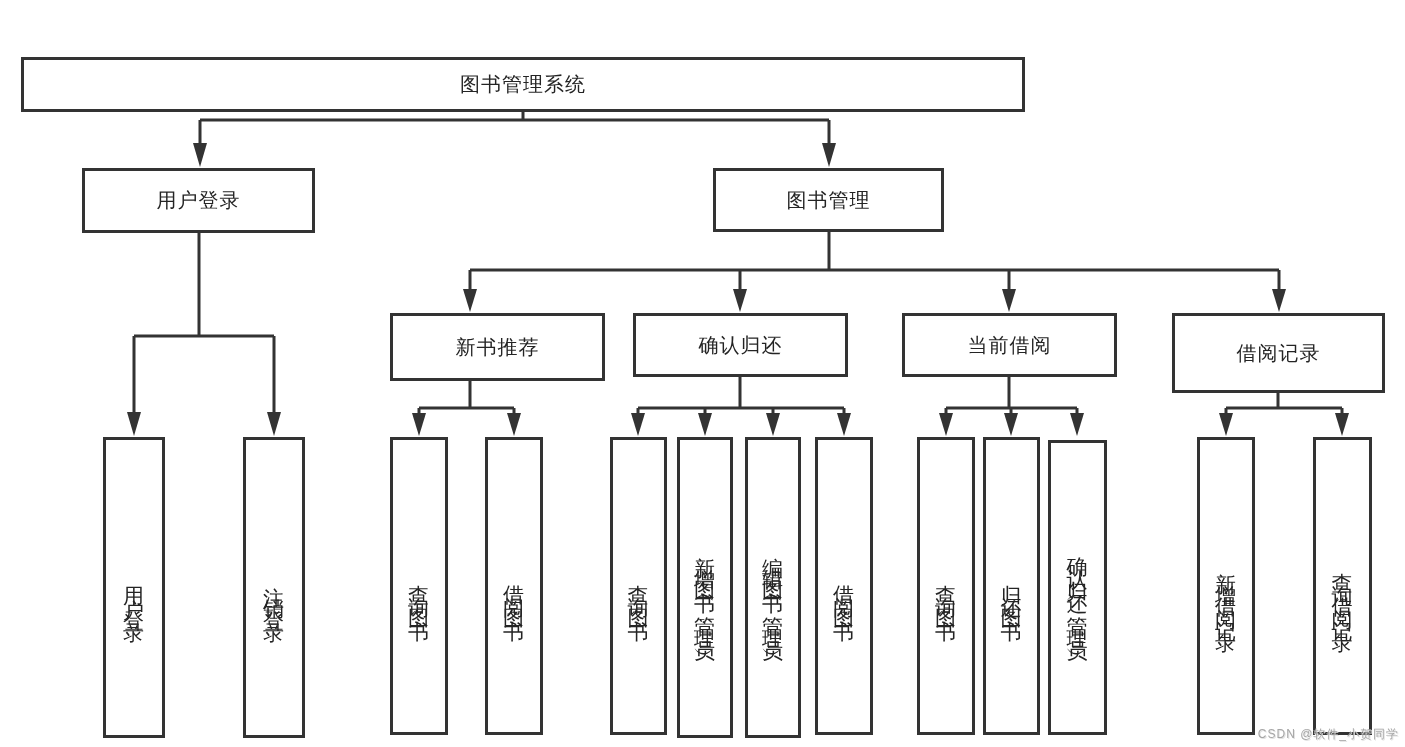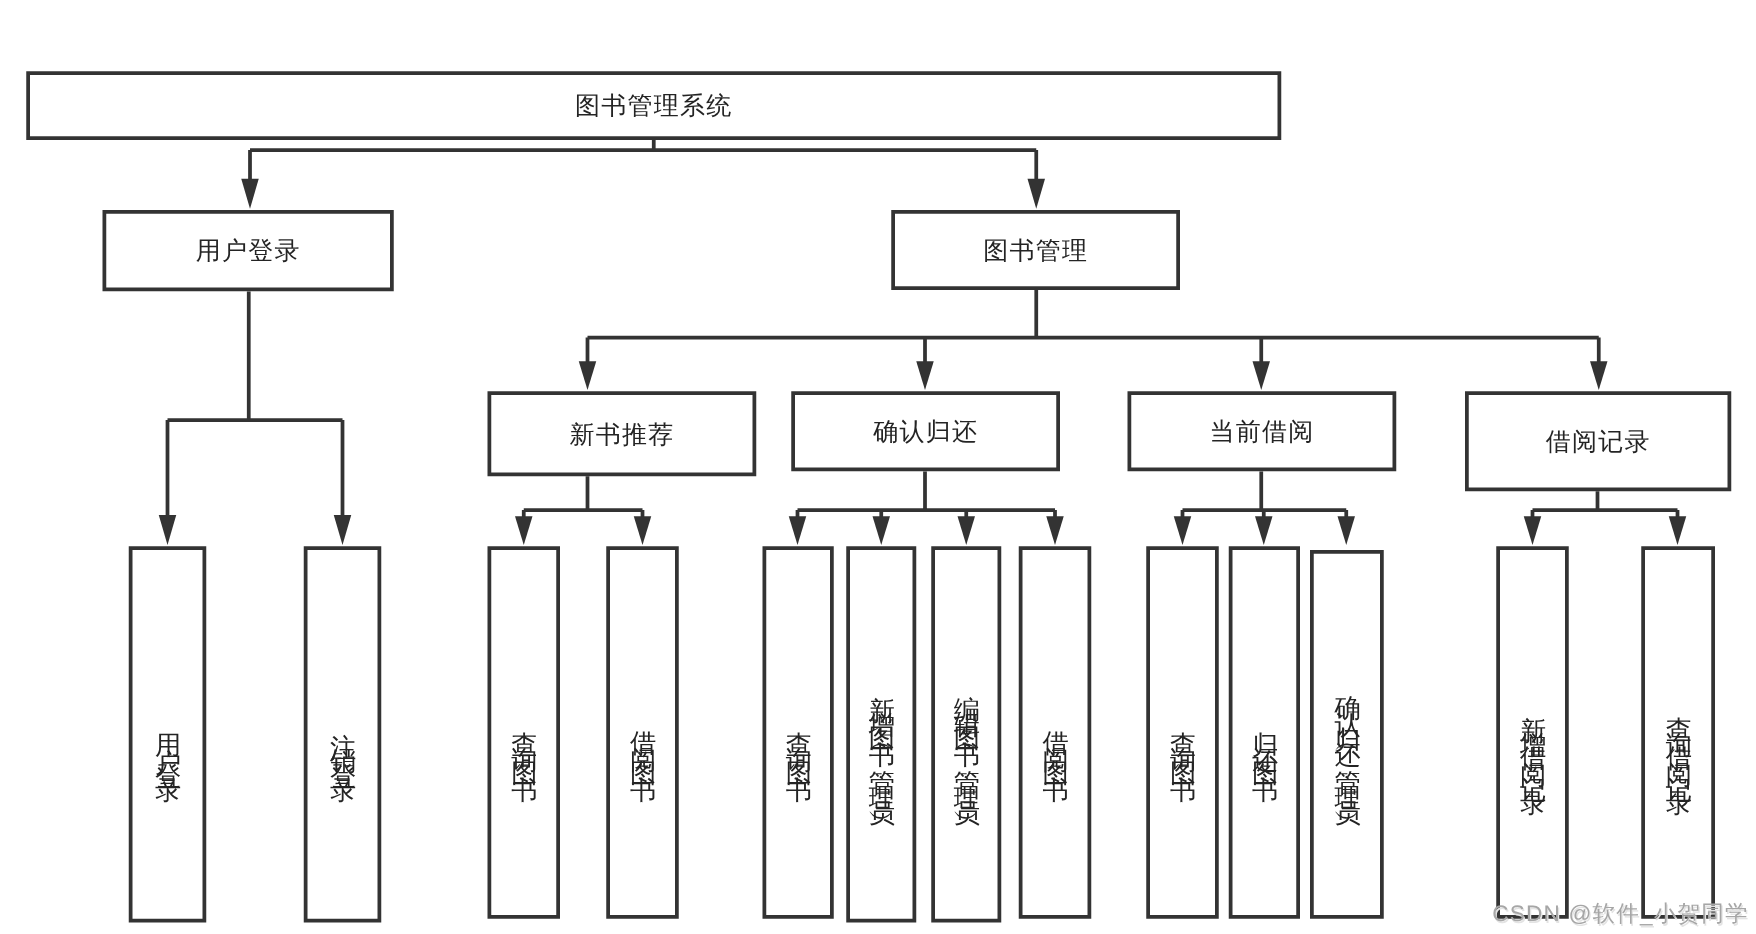--- a/index.html
+++ b/index.html
@@ -21,21 +21,21 @@
     color:var(--text);
   }
   .hnode{font-size:20px;letter-spacing:1px;}
   .vnode span{
     writing-mode:vertical-rl;text-orientation:mixed;
     font-size:21px;letter-spacing:12px;line-height:1;color:var(--text);
     padding-top:12px;
   }
   #watermark{
     position:absolute;right:6px;bottom:4px;
-    font-size:18px;color:var(--wm);letter-spacing:1px;
+    font-size:12px;color:var(--wm);letter-spacing:1px;
     text-shadow:1px 1px 0 #e3e3e3;white-space:nowrap;
   }
 </style>
 </head>
 <body>
 
 <div id="canvas">
 
   <svg id="wires" viewBox="0 0 1405 747">
 

